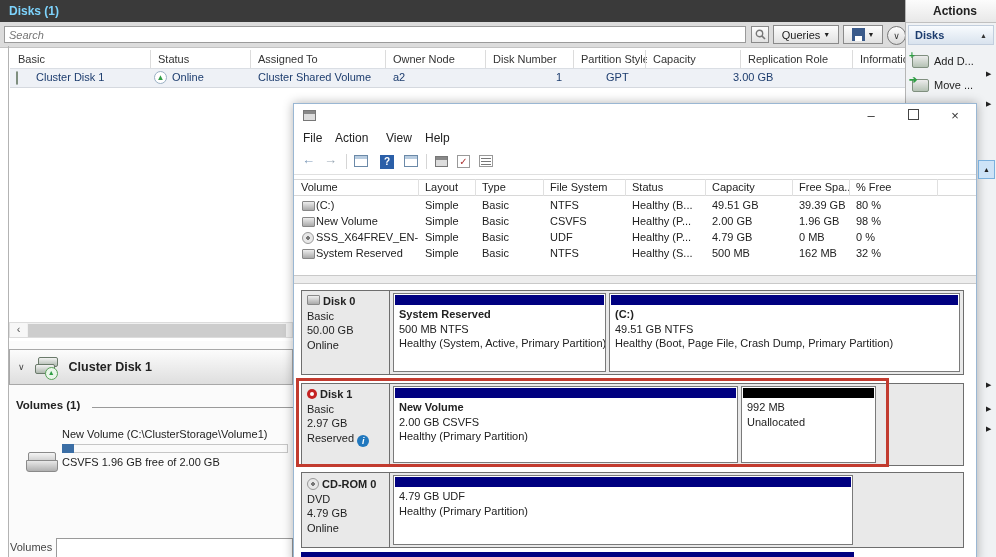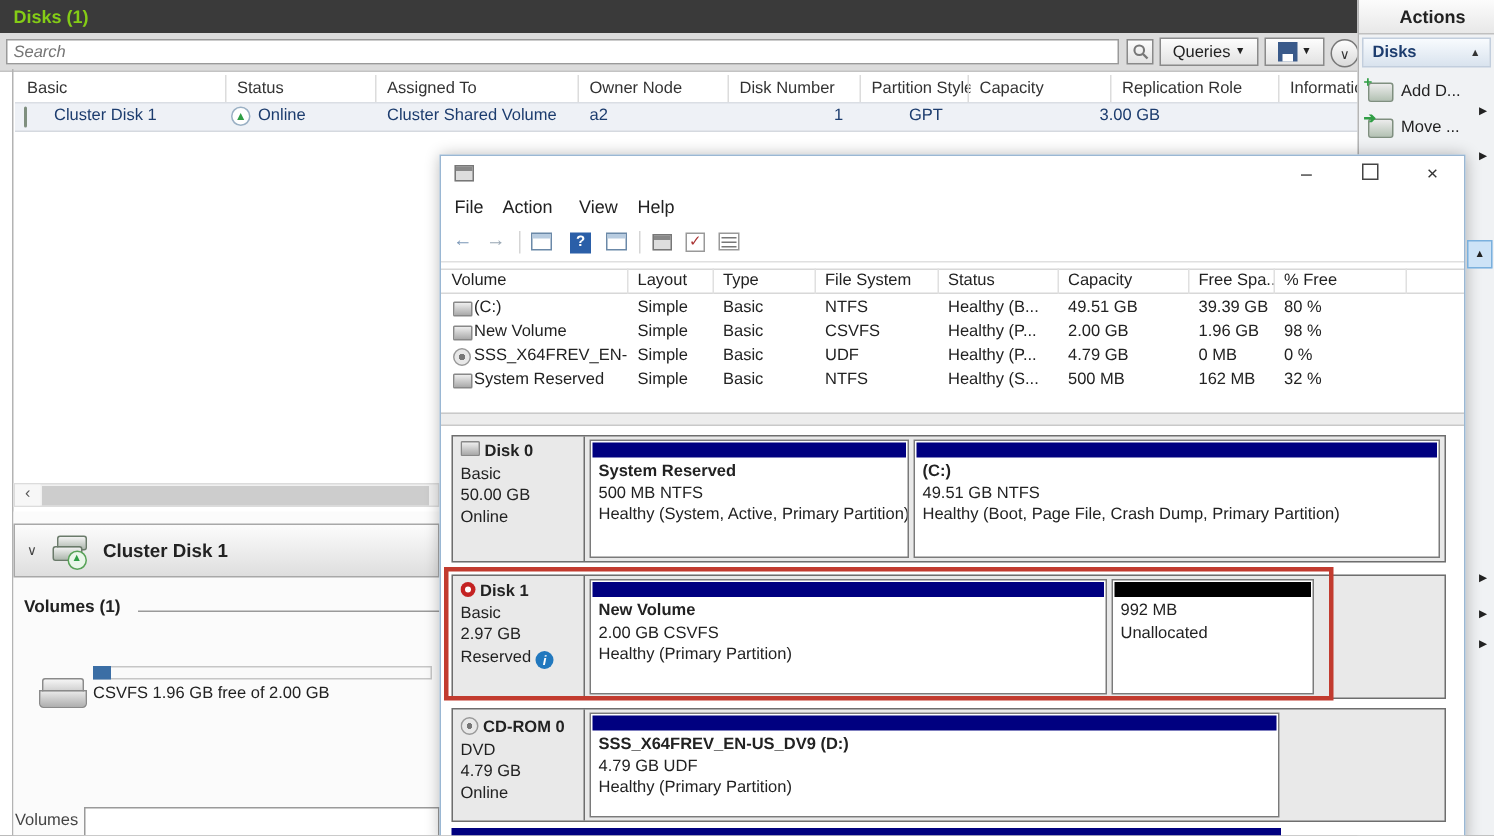--- a/index.html
+++ b/index.html
@@ -1,21 +1,21 @@
 <!DOCTYPE html>
 <html><head>
 <meta charset="utf-8">
 <style>
   html,body{margin:0;padding:0;background:#888;}
   .screen{position:relative;width:996px;height:557px;background:#ffffff;overflow:hidden;
           font-family:"Liberation Sans",sans-serif;font-size:11px;color:#222;}
   .abs{position:absolute;}
   .nw{white-space:nowrap;overflow:hidden;}
   
-  .fcm-header{left:0;top:0;width:905px;height:22px;background:#3a3a3a;color:#84cc16;
+  .fcm-header{left:0;top:0;width:905px;height:22px;background:#3a3a3a;color:#7dd3fc;
               font-weight:bold;font-size:12px;line-height:22px;padding-left:9px;box-sizing:border-box;}
   .fcm-toolbar{left:0;top:22px;width:905px;height:26px;background:#dcdcdc;border-bottom:1px solid #c3c3c3;box-sizing:border-box;}
   .search-input{left:4px;top:26px;width:742px;height:17px;border:1px solid #9a9a9a;font-family:"Liberation Sans",sans-serif;
                 font-size:11px;font-style:italic;color:#555;padding:0 4px;box-sizing:border-box;background:#fff;}
   .tb-btn{border:1px solid #8a8a8a;background:linear-gradient(#fdfdfd,#e2e2e2);box-sizing:border-box;
           display:flex;align-items:center;justify-content:center;gap:3px;font-size:11px;color:#222;}
   .round-btn{border:1px solid #777;border-radius:50%;background:linear-gradient(#fdfdfd,#dadada);
              display:flex;align-items:center;justify-content:center;font-size:9px;color:#333;}
   .colhead{font-size:11px;color:#333;line-height:18px;}
   .colsep{width:1px;background:#dcdcdc;}
@@ -176,20 +176,21 @@
       <span class="green-badge">▲</span>
     </span>
     <span style="margin-left:10px;font-weight:bold;font-size:12.5px;">Cluster Disk 1</span>
   </div>
   <div class="abs nw" style="left:16px;top:399px;width:80px;font-weight:bold;font-size:11.5px;">Volumes (1)</div>
   <div class="abs" style="left:92px;top:407px;width:201px;height:1px;background:#9a9a9a;"></div>
   <div class="abs drive3d" style="left:26px;top:438px;">
     <span class="top"></span>
       <span class="front"></span>
   </div>
+  <div class="abs nw" style="left:62px;top:428px;width:230px;">New Volume (C:\ClusterStorage\Volume1)</div>
   <div class="abs mini-bar-track"></div>
   <div class="abs" style="left: 62px; top: 444px; width: 12px; height: 9px; background-color: rgb(59, 110, 165);"></div>
   <div class="abs nw" style="left:62px;top:456px;width:230px;">CSVFS 1.96 GB free of 2.00 GB</div>
   <div class="abs nw" style="left:10px;top:541px;width:46px;color:#444;">Volumes</div>
   <div class="abs tabbox"></div>
 
   
   <div class="abs actions">
     <div class="actions-title">Actions</div>
     <div class="actions-group">
@@ -372,21 +373,20 @@
     <div class="abs disk-row" style="left:7px;top:368px;width:663px;height:76px;">
       <div class="disk-label">
         <div class="nw"><span class="cd-ic" style="position:relative;display:inline-block;left:0;top:2px;"></span>
           <b>CD-ROM 0</b></div>
         <div class="nw">DVD</div>
         <div class="nw">4.79 GB</div>
         <div class="nw">Online</div>
       </div>
       <div class="part" style="left:91px;width:460px;height:70px;">
         <div class="bar" style="background-color: rgb(0, 0, 128);"></div>
-        <div class="txt"><b>SSS_X64FREV_EN-US_DV9 (D:)</b></div>
         <div class="txt">4.79 GB UDF</div>
         <div class="txt">Healthy (Primary Partition)</div>
       </div>
     </div>
 
     <div class="abs" style="left: 7px; top: 448px; width: 553px; height: 9px; background-color: rgb(0, 0, 128);"></div>
   </div>
 
   
   <div class="abs red-rect" style="border-color: rgb(194, 59, 47);"></div>

